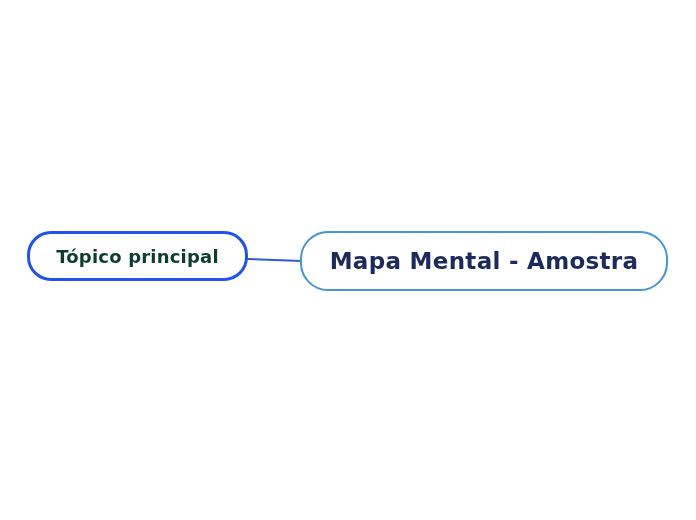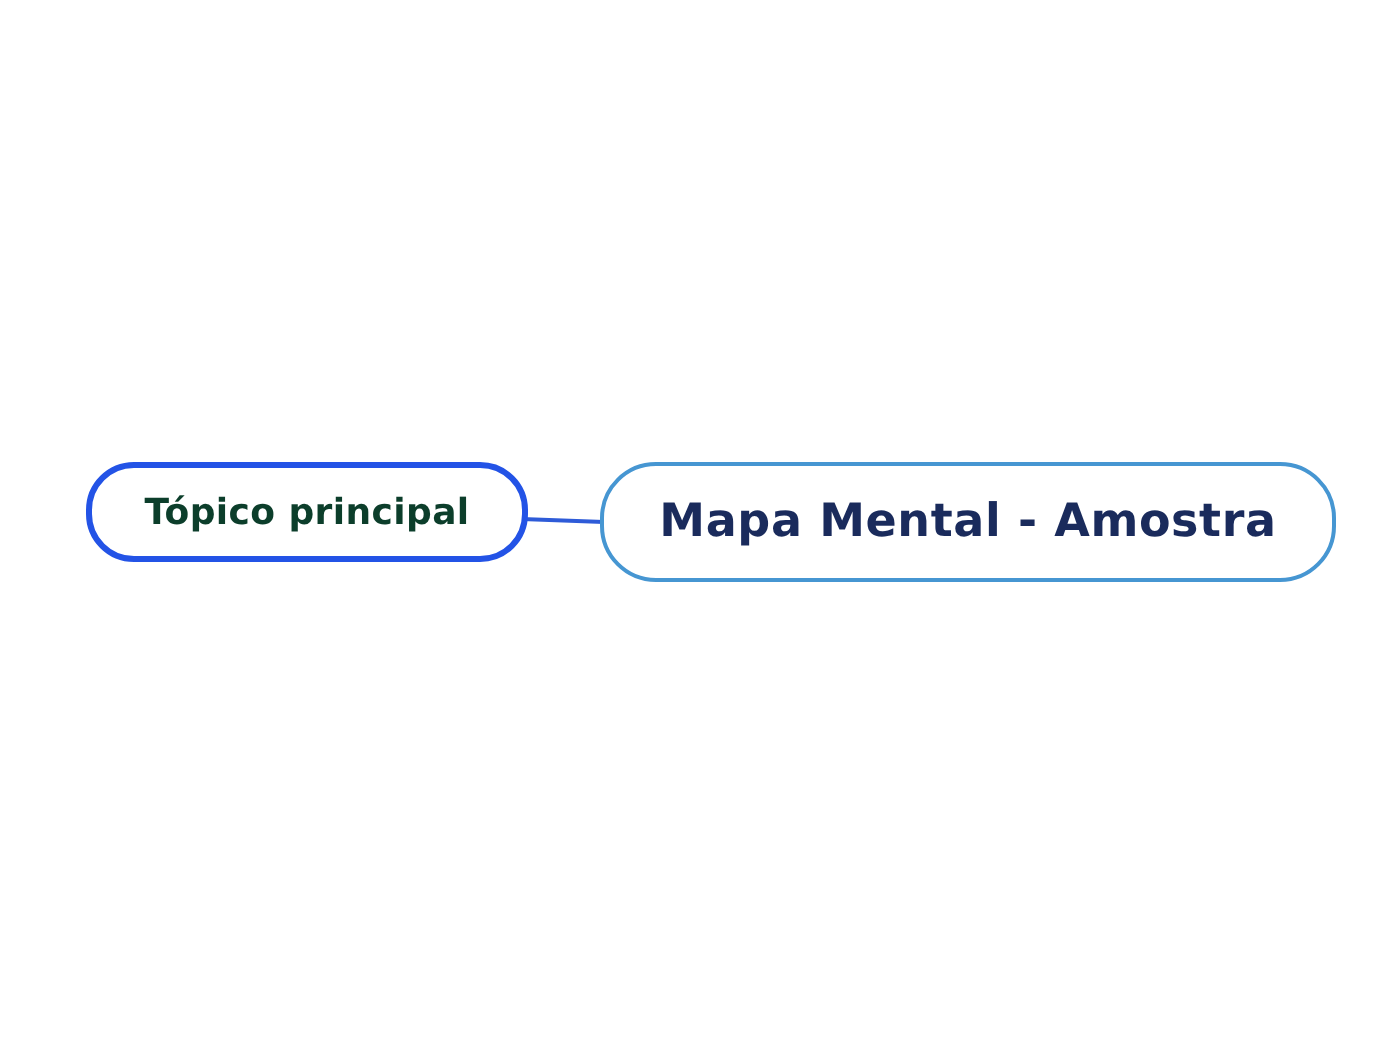--- a/index.html
+++ b/index.html
@@ -27,21 +27,21 @@
     position: absolute;
     display: flex;
     align-items: center;
     justify-content: center;
     background: #ffffff;
     box-sizing: border-box;
     white-space: nowrap;
     cursor: pointer;
   }
   .node-child {
-    left: 43px;
+    left: 27px;
     top: 231px;
     width: 221px;
     height: 50px;
     border: 3px solid var(--child-border, #2353e6);
     border-radius: 24px;
   }
   .node-child .node-label {
     color: var(--child-text, #0c3e2b);
     font-size: 18px;
     font-weight: bold;

